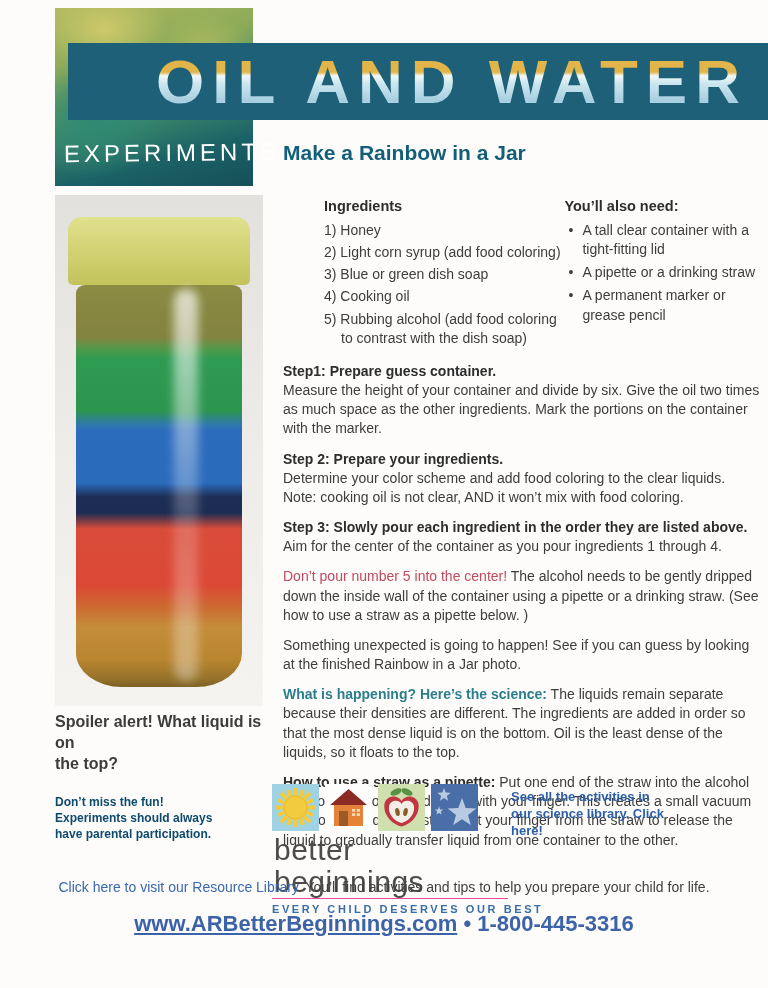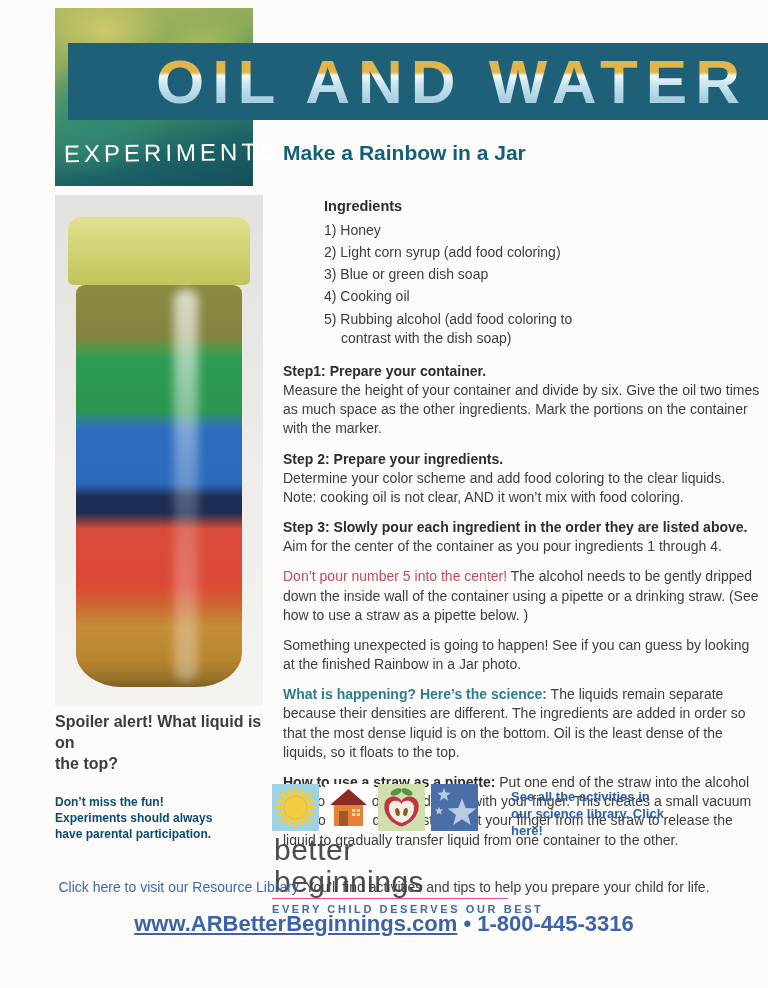--- a/index.html
+++ b/index.html
@@ -134,24 +134,30 @@
   <div class="content">
     <div class="cols">
       <div class="ing-col">
         <div class="col-h">Ingredients</div>
         <div class="ing-item">1) Honey</div>
         <div class="ing-item">2) Light corn syrup (add food coloring)</div>
         <div class="ing-item">3) Blue or green dish soap</div>
         <div class="ing-item">4) Cooking oil</div>
         <div class="ing-item">5) Rubbing alcohol (add food coloring to contrast with the dish soap)</div>
       </div>
+      <div class="need-col">
+        <div class="col-h">You’ll also need:</div>
+        <div class="need-item">A tall clear container with a tight-fitting lid</div>
+        <div class="need-item">A pipette or a drinking straw</div>
+        <div class="need-item">A permanent marker or grease pencil</div>
+      </div>
     </div>
 
     <div class="step">
-      <div class="step-h">Step1: Prepare your container.</div>
+      <div class="step-h">Step1: Prepare guess container.</div>
       <div class="step-b">Measure the height of your container and divide by six. Give the oil two times as much space as the other ingredients. Mark the portions on the container with the marker.</div>
     </div>
     <div class="step">
       <div class="step-h">Step 2: Prepare your ingredients.</div>
       <div class="step-b">Determine your color scheme and add food coloring to the clear liquids.
 Note: cooking oil is not clear, AND it won’t mix with food coloring.</div>
     </div>
     <div class="step">
       <div class="step-h">Step 3: Slowly pour each ingredient in the order they are listed above.</div>
       <div class="step-b">Aim for the center of the container as you pour ingredients 1 through 4.</div>

